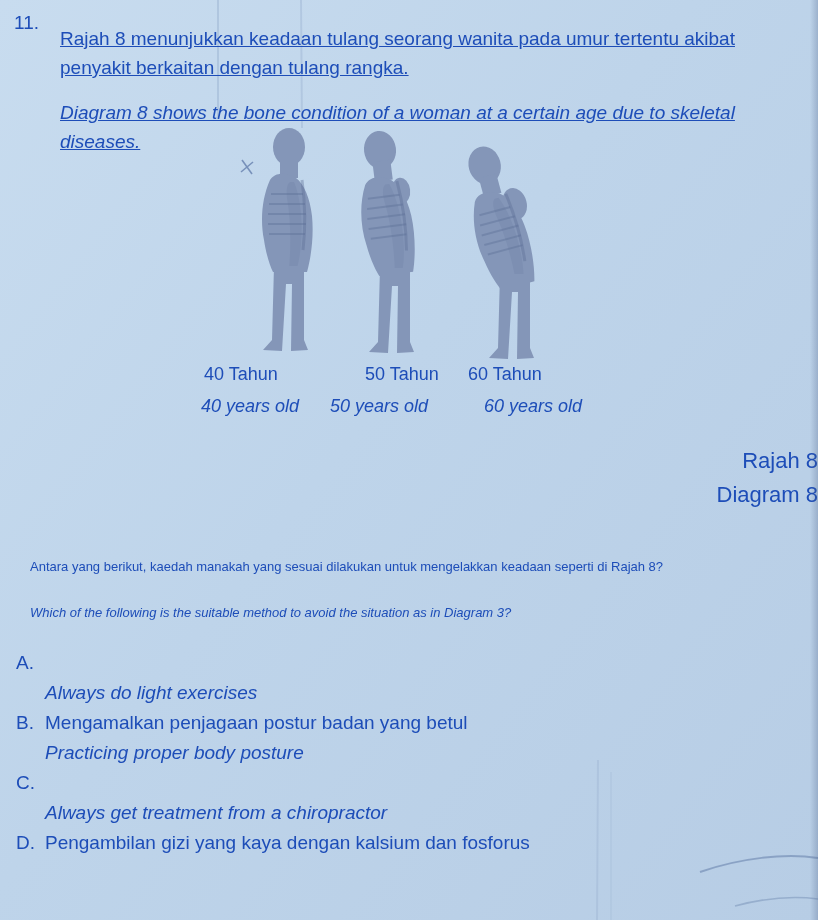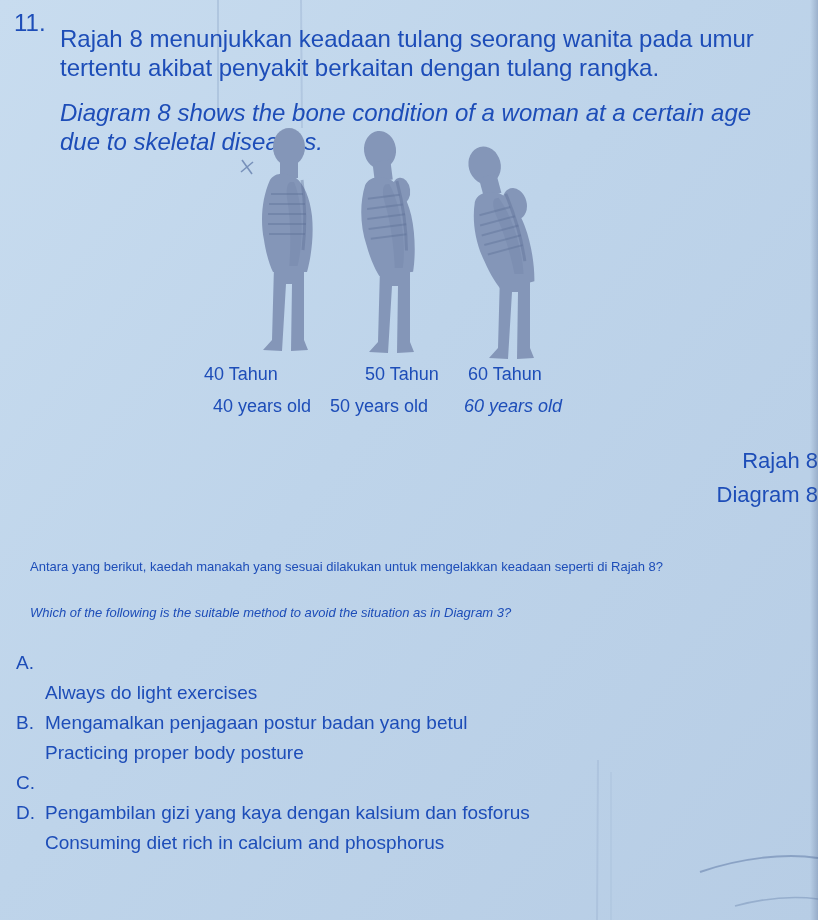--- a/index.html
+++ b/index.html
@@ -14,45 +14,45 @@
     background:linear-gradient(to right,rgba(70,90,130,0),rgba(70,90,130,.28));
     pointer-events:none;
   }
   .artifacts{position:absolute;top:0;left:0;pointer-events:none}
   p{margin:16px}
   .ms{font-style:normal}
   .en{font-style:italic}
 
   .q-block{
     position:absolute;top:8px;left:14px;width:740px;padding-left:30px;
-    font-size:24px;line-height:29px;
+    font-size:19px;line-height:29px;text-decoration:underline;
   }
   .q-num{position:absolute;left:0;top:0}
 
   .diagram-svg{position:absolute;top:112px;left:230px}
 
   .age-label{position:absolute;font-size:18px;white-space:nowrap}
   .age-ms-1{top:364px;left:204px}
   .age-ms-2{top:364px;left:365px}
   .age-ms-3{top:364px;left:468px}
-  .age-en-1{top:396px;left:213px;}
-  .age-en-2{top:396px;left:330px;}
-  .age-en-3{top:396px;left:464px;font-style:italic}
+  .age-en-1{top:396px;left:201px;font-style:italic}
+  .age-en-2{top:396px;left:330px;font-style:italic}
+  .age-en-3{top:396px;left:484px;font-style:italic}
 
   .caption{position:absolute;left:0;width:818px;text-align:right;font-size:22px}
   .caption-ms{top:448px}
   .caption-en{top:482px;}
 
   .prompt{position:absolute;top:536px;left:14px;width:772px;font-size:13px;line-height:30px}
   .prompt .en{white-space:nowrap;overflow:hidden;width:804px}
 
   .options{position:absolute;top:648px;left:16px;width:800px;font-size:19px;line-height:30px}
   .opt-ms{display:flex}
   .opt-letter{width:29px;flex:none}
-  .opt-en{padding-left:29px;}
+  .opt-en{padding-left:29px;font-style:italic}
 </style>
 </head>
 <body>
 
 <div class="page">
 
   <svg class="artifacts" width="818" height="920">
     <line x1="218" y1="0" x2="218" y2="118" stroke="#8ba3c6" stroke-width="2" opacity="0.35"></line>
     <line x1="301" y1="0" x2="302" y2="128" stroke="#8ba3c6" stroke-width="2" opacity="0.30"></line>
     <line x1="598" y1="760" x2="597" y2="920" stroke="#8ba3c6" stroke-width="2" opacity="0.25"></line>
@@ -160,24 +160,24 @@
         <span class="opt-letter">B.</span>
         <span>Mengamalkan penjagaan postur badan yang betul</span>
       </div>
       <div class="opt-en">Practicing proper body posture</div>
     </div>
 
     <div class="option">
       <div class="opt-ms">
         <span class="opt-letter">C.</span>
       </div>
+      <div class="opt-en">Always get treatment from a chiropractor</div>
     </div>
 
     <div class="option">
       <div class="opt-ms">
         <span class="opt-letter">D.</span>
         <span>Pengambilan gizi yang kaya dengan kalsium dan fosforus</span>
       </div>
-      <div class="opt-en">Consuming diet rich in calcium and phosphorus</div>
     </div>
 
   </div>
 </div>
 
 </body></html>

